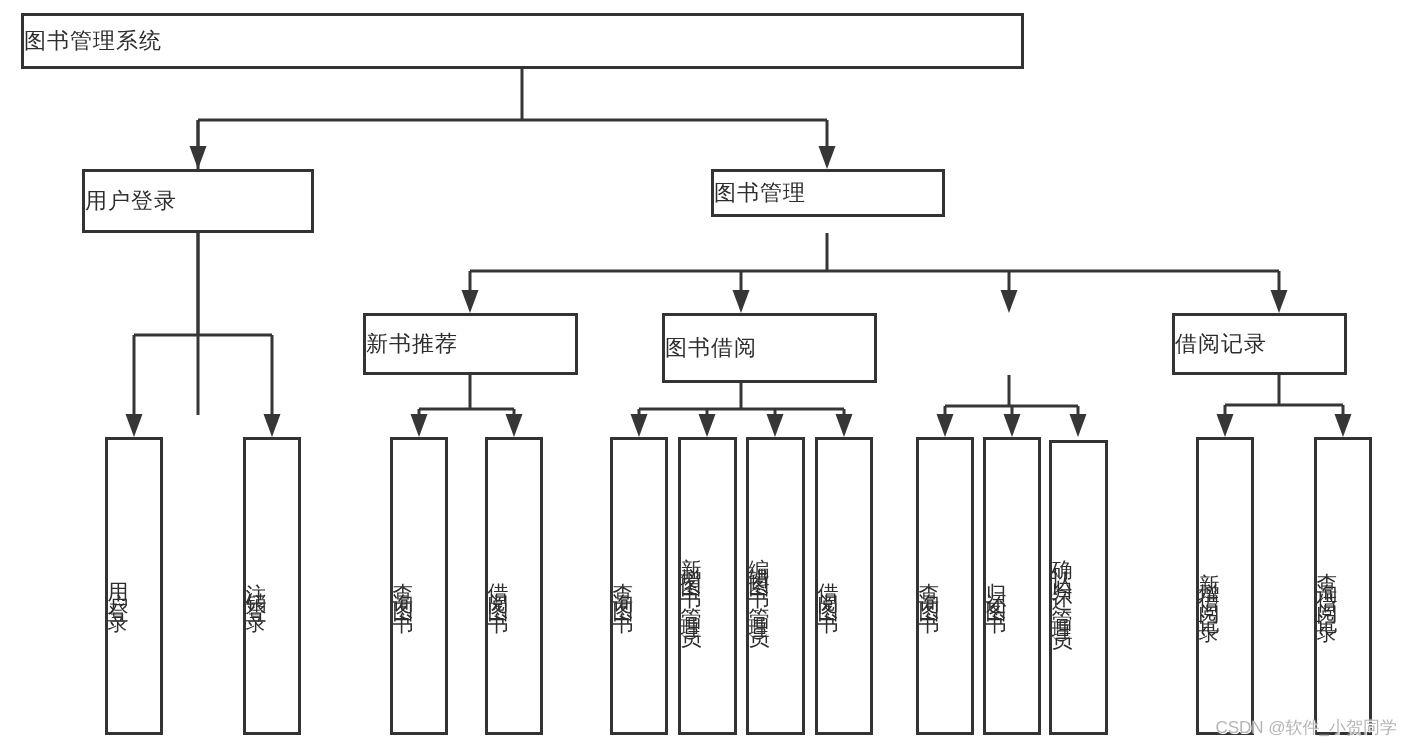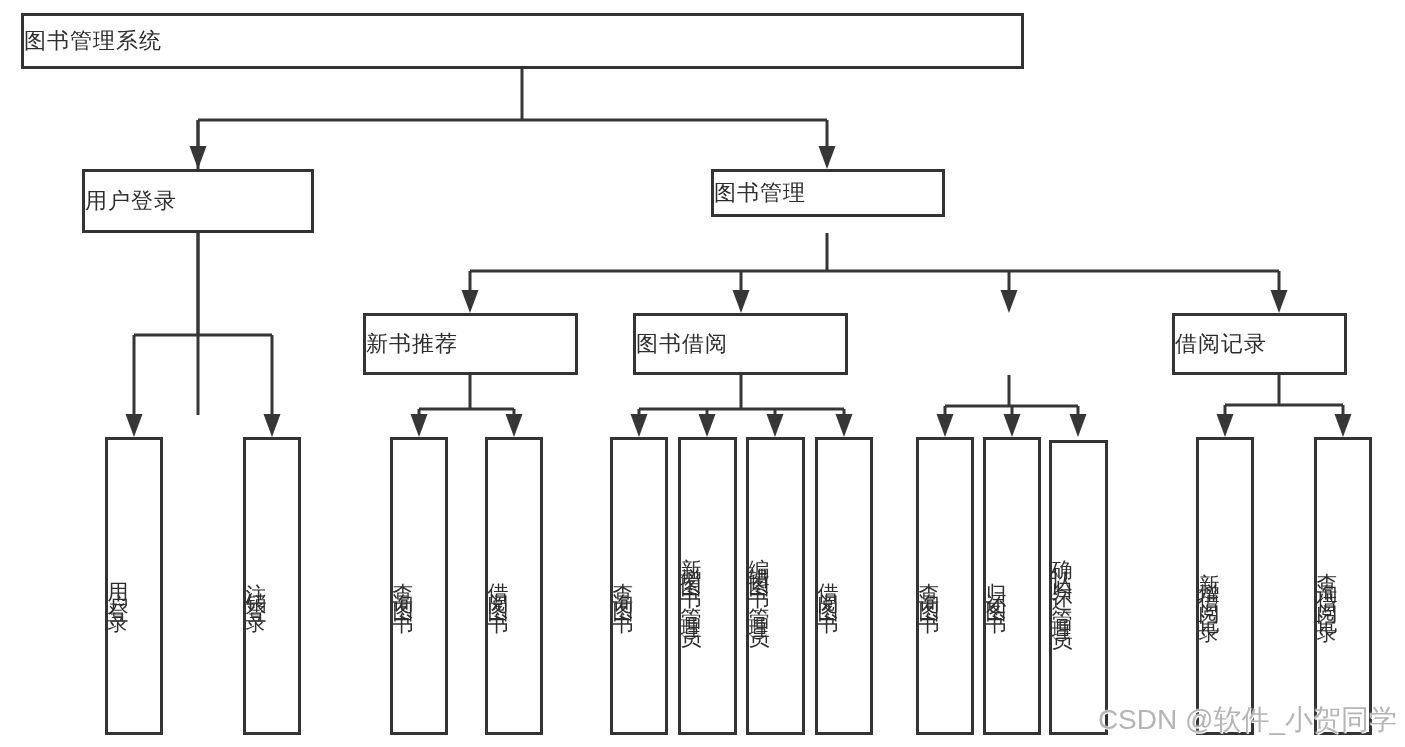--- a/index.html
+++ b/index.html
@@ -46,21 +46,21 @@
     font-size: 21px;
     letter-spacing: 10px;
     color: #2d2d2d;
     line-height: 1;
   }
   .watermark {
     position: absolute;
     right: 8px;
     bottom: 8px;
     z-index: 3;
-    font-size: 28px;
+    font-size: 17px;
     color: #b5b5b5;
     text-shadow: 0 0 2px #ffffff, 1px 1px 0 #ffffff;
     white-space: nowrap;
   }
 </style>
 </head>
 <body>
 
 <div class="canvas">
 
@@ -118,21 +118,21 @@
   <div class="box h" style="left:82px;top:169px;width:232px;height:64px">
     <span class="lbl">用户登录</span>
   </div>
   <div class="box h" style="left:711px;top:169px;width:234px;height:48px">
     <span class="lbl">图书管理</span>
   </div>
 
   <div class="box h" style="left:363px;top:313px;width:215px;height:62px">
     <span class="lbl">新书推荐</span>
   </div>
-  <div class="box h" style="left:633px;top:313px;width:215px;height:62px">
+  <div class="box h" style="left:662px;top:313px;width:215px;height:70px">
     <span class="lbl">图书借阅</span>
   </div>
   <div class="box h" style="left:1172px;top:313px;width:175px;height:62px">
     <span class="lbl">借阅记录</span>
   </div>
 
   <div class="box v" style="left:105px;top:437px;width:58px;height:298px">
     <span class="lbl">用户登录</span>
   </div>
   <div class="box v" style="left:243px;top:437px;width:58px;height:298px">

